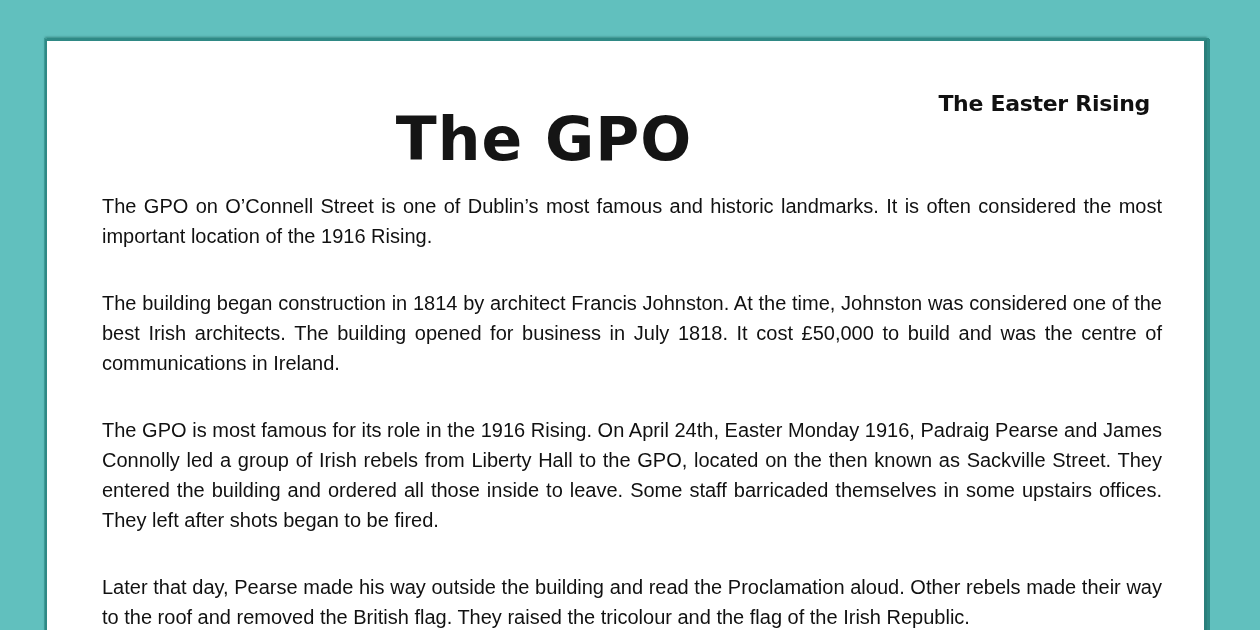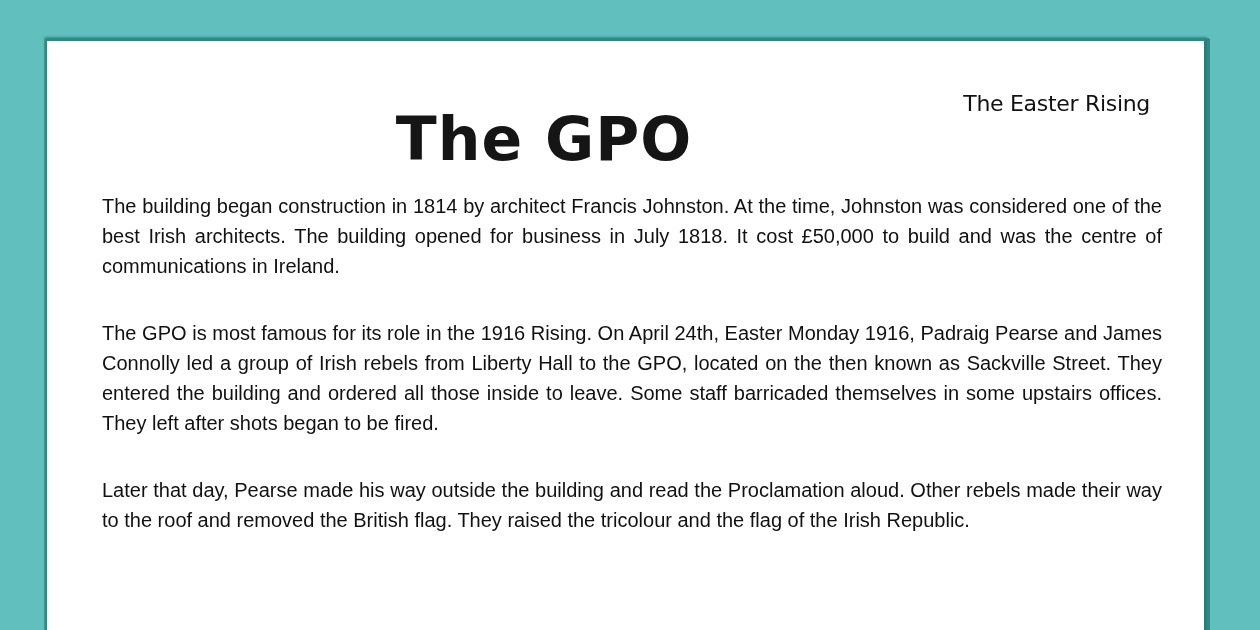--- a/index.html
+++ b/index.html
@@ -21,21 +21,21 @@
       border-left: 2px solid #2f8985;
       border-top: 2px solid #2f8985;
       border-right: 3px solid #2a7f7b;
       box-sizing: border-box;
     }
     .subject {
       position: absolute;
       right: 54px;
       top: 50px;
       font-family: "DejaVu Sans", sans-serif;
-      font-weight: normal;
+      font-weight: bold;
       font-size: 22px;
       color: #111;
       letter-spacing: -0.3px;
     }
     .title {
       position: absolute;
       left: 0;
       width: 1250px;
       top: 63px;
       text-align: center;
@@ -61,17 +61,18 @@
       margin: 0 0 37px 0;
     }
   </style>
 </head>
 <body>
 
 <div class="page">
   <div class="subject">The Easter Rising</div>
   <div class="title">The GPO</div>
   <div class="body">
+    <p>The GPO on O’Connell Street is one of Dublin’s most famous and historic landmarks. It is often considered the most important location of the 1916 Rising.</p>
     <p>The building began construction in 1814 by architect Francis Johnston. At the time, Johnston was considered one of the best Irish architects. The building opened for business in July 1818. It cost £50,000 to build and was the centre of communications in Ireland.</p>
     <p>The GPO is most famous for its role in the 1916 Rising. On April 24th, Easter Monday 1916, Padraig Pearse and James Connolly led a group of Irish rebels from Liberty Hall to the GPO, located on the then known as Sackville Street. They entered the building and ordered all those inside to leave. Some staff barricaded themselves in some upstairs offices. They left after shots began to be fired.</p>
     <p>Later that day, Pearse made his way outside the building and read the Proclamation aloud. Other rebels made their way to the roof and removed the British flag. They raised the tricolour and the flag of the Irish Republic.</p>
   </div>
 </div>
 
 </body></html>

